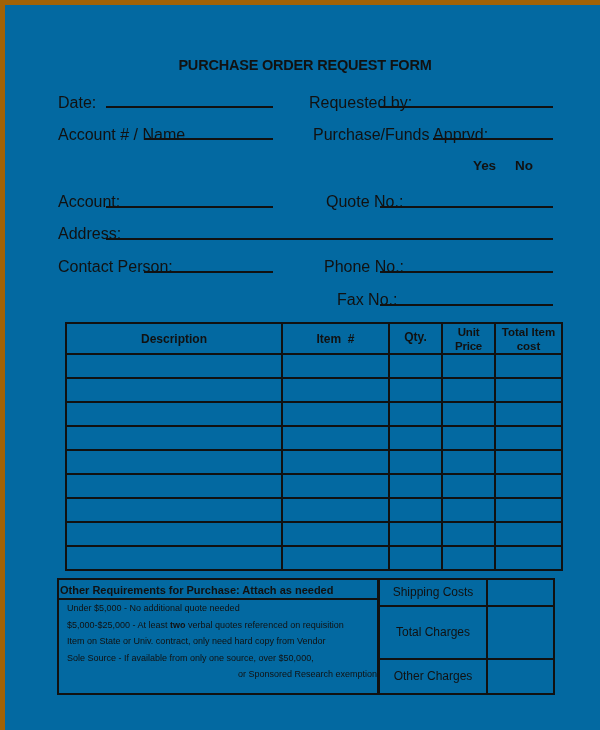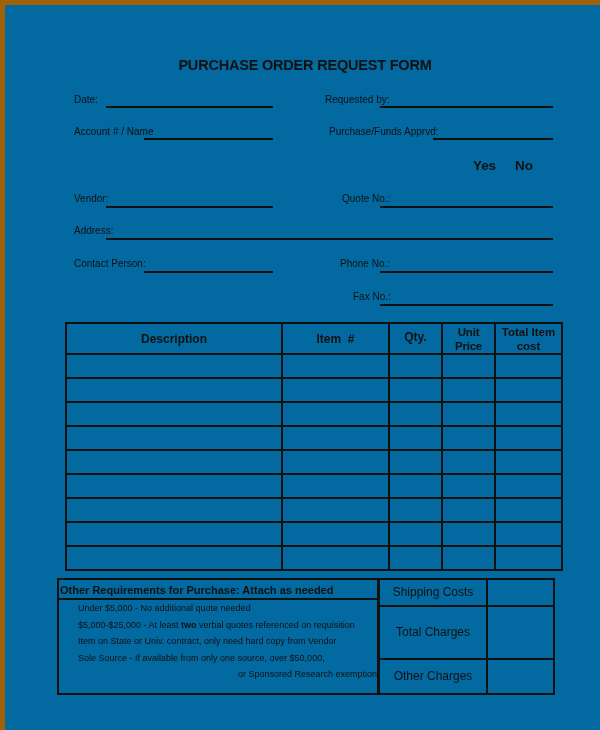--- a/index.html
+++ b/index.html
@@ -6,41 +6,41 @@
   body {
     width: 600px; height: 730px; background: #ffffff; position: relative;
     font-family: "Liberation Sans", sans-serif; color: #111; overflow: hidden;
   }
   .page {
     position: absolute; left: 0; top: 0; width: 598px; height: 728px;
     border: 5px solid #a16207; box-sizing: content-box; background: #0369a1;
   }
   .abs { position: absolute; white-space: nowrap; }
   .title { left: 0; width: 600px; top: 52px; text-align: center; font-size: 14.5px; font-weight: bold; letter-spacing: -0.2px; }
-  .lbl { font-size: 10px; margin-left: 16px; }
+  .lbl { font-size: 16px; }
   .line { position: absolute; height: 2px; background: #111; }
   .question { font-size: 13.5px; font-weight: bold; letter-spacing: -0.1px; }
   table.items {
     position: absolute; left: 60px; top: 317px; border-collapse: collapse;
     table-layout: fixed;
   }
   table.items td, table.items th {
     border: 2px solid #111; padding: 0; font-size: 12px; vertical-align: middle;
   }
   table.items th { font-weight: bold; text-align: center; height: 29px; line-height: 14px; }
   table.items td.cell { height: 22px; }
   .reqbox {
     position: absolute; left: 52px; top: 573px; width: 322px; height: 117px;
     border: 2px solid #111; box-sizing: border-box;
   }
   .reqhead {
     height: 20px; border-bottom: 2px solid #111; font-size: 11px; font-weight: bold;
     line-height: 20px; padding-left: 1px; box-sizing: border-box;
   }
-  .reqline { font-size: 9px; line-height: 16.6px; padding-left: 19px; white-space: nowrap; }
+  .reqline { font-size: 9px; line-height: 16.6px; padding-left: 8px; white-space: nowrap; }
   .reqline.indent { padding-left: 58px; text-align: right; }
   .charges {
     position: absolute; left: 373px; top: 573px; width: 175px; height: 117px;
     border-collapse: collapse; table-layout: fixed;
   }
   .charges td { border: 2px solid #111; font-size: 12px; text-align: center; padding: 0; }
 </style>
 </head>
 <body>
 
@@ -54,21 +54,21 @@
   <div class="line" style="left:375px; top:101px; width:173px;"></div>
 
   <div class="abs lbl" style="left:53px; top:121px;">Account # / Name</div>
   <div class="line" style="left:139px; top:133px; width:129px;"></div>
   <div class="abs lbl" style="left:308px; top:121px;">Purchase/Funds Apprvd:</div>
   <div class="line" style="left:428px; top:133px; width:120px;"></div>
 
   <div class="abs question" style="left:468px; top:153px;">Yes</div>
   <div class="abs question" style="left:510px; top:153px;">No</div>
 
-  <div class="abs lbl" style="left:53px; top:188px;">Vendor:</div>
+  <div class="abs lbl" style="left:53px; top:188px;">Account:</div>
   <div class="line" style="left:101px; top:201px; width:167px;"></div>
   <div class="abs lbl" style="left:321px; top:188px;">Quote No.:</div>
   <div class="line" style="left:375px; top:201px; width:173px;"></div>
 
   <div class="abs lbl" style="left:53px; top:220px;">Address:</div>
   <div class="line" style="left:101px; top:233px; width:447px;"></div>
 
   <div class="abs lbl" style="left:53px; top:253px;">Contact Person:</div>
   <div class="line" style="left:139px; top:266px; width:129px;"></div>
   <div class="abs lbl" style="left:319px; top:253px;">Phone No.:</div>

